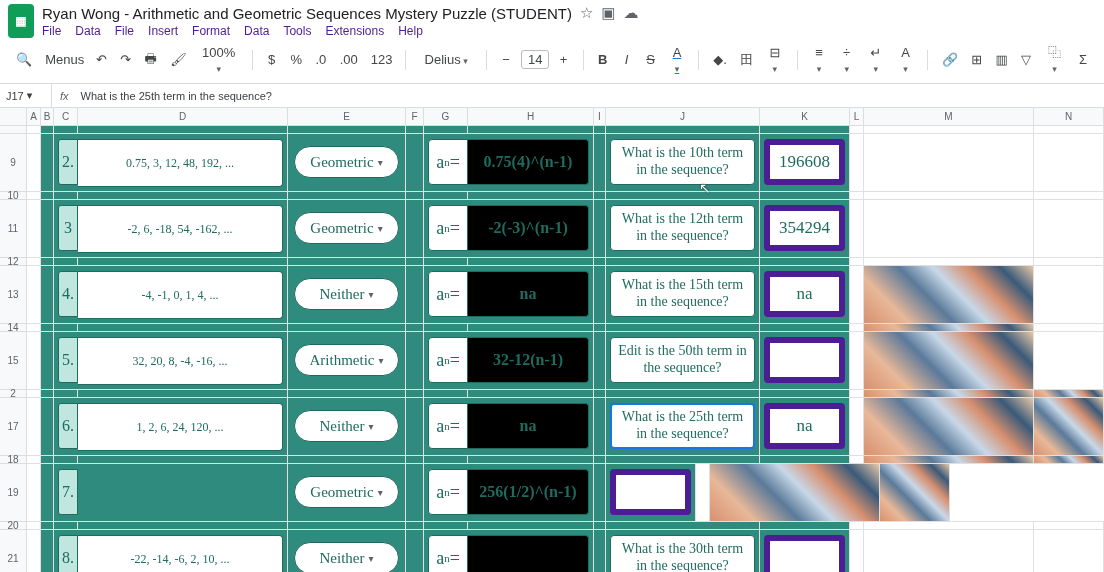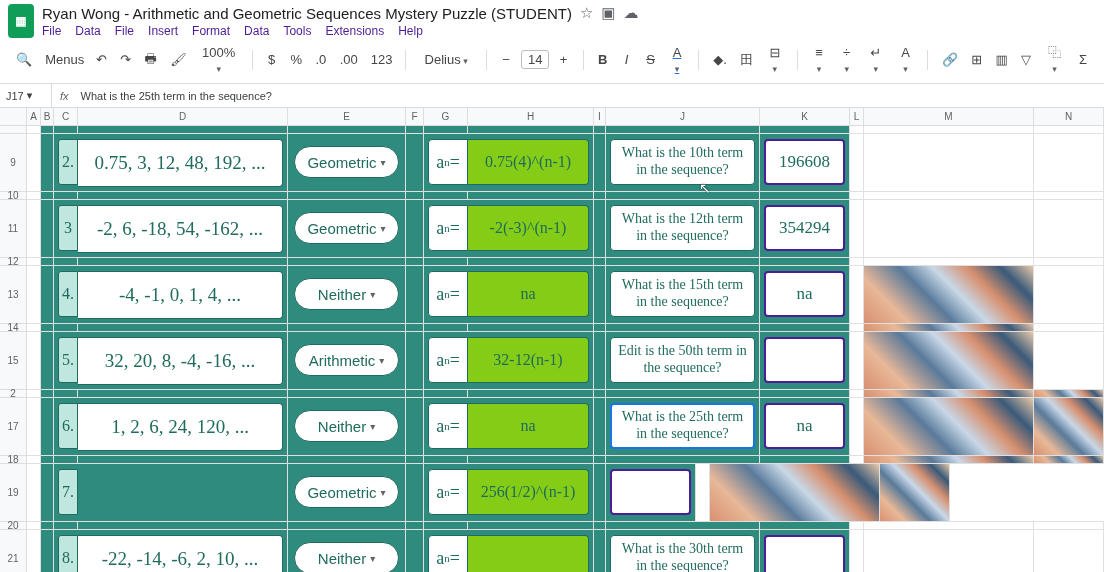--- a/index.html
+++ b/index.html
@@ -58,28 +58,28 @@
   
   .cA{width:14px;} .cB{width:13px;} .cC{width:24px;}
   .cD{width:210px;} .cE{width:118px;}
   .cF{width:18px;} .cG{width:44px;}
   .cH{width:126px;} .cI{width:12px;}
   .cJ{width:154px;} .cK{width:90px;}
   .cL{width:14px;} .cM{width:170px;} .cN{width:70px;}
 
   .teal{background:#2e8b7d;}
   .num-chip{background:#bfe6df;border:1px solid #1f6b5e;border-radius:3px 0 0 3px;height:46px;margin:5px 0 5px 4px;display:flex;align-items:center;justify-content:center;font-family:"Times New Roman",serif;font-size:16px;color:#1f6b5e;width:20px;}
-  .seq-card{background:#fff;border:1px solid #1f6b5e;border-left:none;border-radius:0 4px 4px 0;height:48px;margin:5px 4px 5px 0;display:flex;align-items:center;justify-content:center;font-family:"Times New Roman",serif;font-size:19px;color:#1f6b5e;flex:1;}
-  .dd-pill{background:#fff;border:1px solid #1f6b5e;border-radius:16px;height:32px;margin:12px 6px;display:flex;align-items:center;justify-content:center;font-family:Liberation Sans, sans-serif;font-size:15px;color:#1f6b5e;gap:4px;}
+  .seq-card{background:#fff;border:1px solid #1f6b5e;border-left:none;border-radius:0 4px 4px 0;height:48px;margin:5px 4px 5px 0;display:flex;align-items:center;justify-content:center;font-family:"Times New Roman",serif;font-size:12px;color:#1f6b5e;flex:1;}
+  .dd-pill{background:#fff;border:1px solid #1f6b5e;border-radius:16px;height:32px;margin:12px 6px;display:flex;align-items:center;justify-content:center;font-family:Liberation Serif, serif;font-size:15px;color:#1f6b5e;gap:4px;}
   .dd-pill::after{content:"▾";font-size:10px;color:#5f6368;}
   .an-label{background:#fff;border:1px solid #1f6b5e;border-radius:4px 0 0 4px;height:46px;margin:5px 0 5px 4px;display:flex;align-items:center;justify-content:center;font-family:"Times New Roman",serif;font-size:18px;color:#1f6b5e;width:40px;}
   .an-label sub{font-size:11px;}
-  .formula-card{background:#84cc16;border:1px solid #1f6b5e;border-left:none;border-radius:0 4px 4px 0;height:46px;margin:5px 4px 5px 0;display:flex;align-items:center;justify-content:center;font-family:"Times New Roman",serif;font-size:16px;color:#1f6b5e;}
+  .formula-card{background:#000000;border:1px solid #1f6b5e;border-left:none;border-radius:0 4px 4px 0;height:46px;margin:5px 4px 5px 0;display:flex;align-items:center;justify-content:center;font-family:"Times New Roman",serif;font-size:16px;color:#1f6b5e;font-weight:bold;}
   .q-card{background:#fff;border:1px solid #1f6b5e;border-radius:4px;height:46px;margin:5px 4px;display:flex;align-items:center;justify-content:center;font-family:"Times New Roman",serif;font-size:14px;color:#1f6b5e;text-align:center;line-height:1.2;padding:0 4px;}
-  .ans-card{background:#fff;border:2px solid #4c1d95;border-radius:4px;height:46px;margin:5px 4px;display:flex;align-items:center;justify-content:center;font-family:"Times New Roman",serif;font-size:17px;color:#1f6b5e;}
+  .ans-card{background:#fff;border:6px solid #4c1d95;border-radius:4px;height:46px;margin:5px 4px;display:flex;align-items:center;justify-content:center;font-family:"Times New Roman",serif;font-size:17px;color:#1f6b5e;}
   .abstract{background:linear-gradient(45deg,#d89070 0%,#e8b898 20%,#5a7a9a 40%,#c8d8e8 55%,#d89070 70%,#3a5a7a 85%,#e8c8a8 100%);}
   .sel-border{outline:2px solid #1a73e8;outline-offset:-2px;}
   .cursor{position:absolute;font-size:14px;color:#fff;text-shadow:0 0 2px #000;}
 </style>
 </head>
 <body>
 
 <div class="titlebar">
   <div class="logo">▦</div>
   <div class="title-col">

